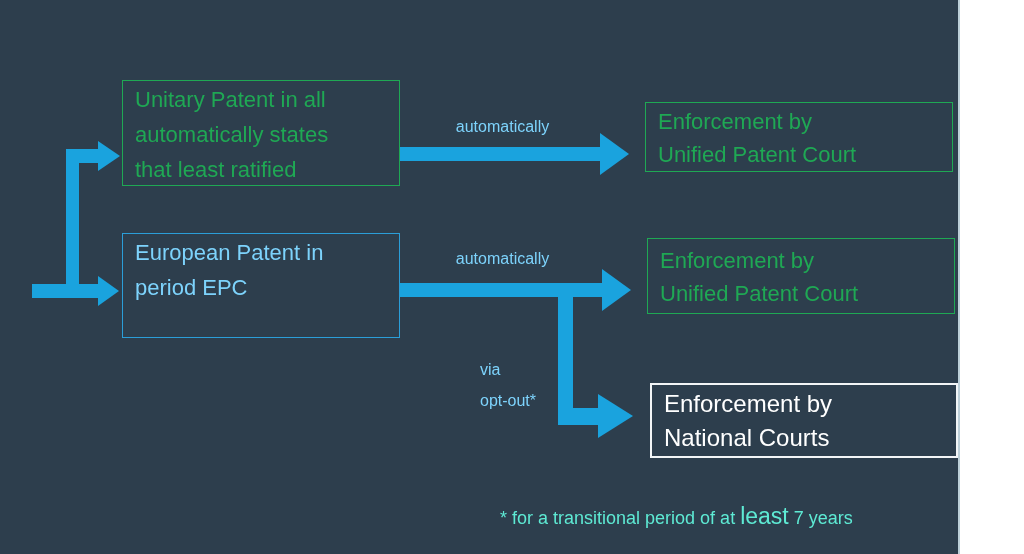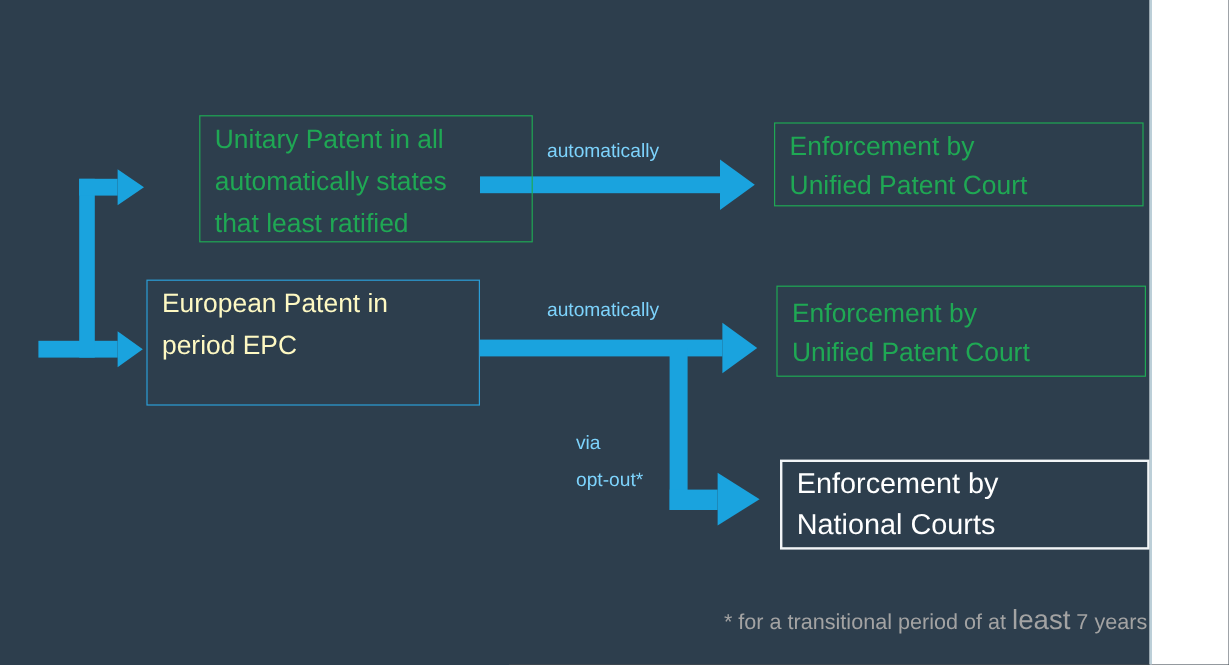--- a/index.html
+++ b/index.html
@@ -9,39 +9,39 @@
     font-family:"Liberation Sans","DejaVu Sans",sans-serif;
   }
   #arrows{position:absolute;left:0;top:0;width:1024px;height:554px;}
   .box{position:absolute;box-sizing:border-box;}
   .box .line{white-space:nowrap;}
   .src-box{
     left:122px;width:278px;height:106px;
     font-size:22px;line-height:35px;padding:1px 0 0 12px;
   }
   .box-green{border:1.5px solid #1fa854;color:#1fa854;}
-  .box-blue{border:1.5px solid #2b9ed8;color:#fef9c3;}
+  .box-blue{border:1.5px solid #2b9ed8;color:#7dd3fc;}
   .box-white{border:2px solid #f2f5f7;color:#ffffff;}
   .tgt-box{
     width:308px;font-size:22px;line-height:33px;padding:2px 16px 0 12px;
   }
-  #box-unitary{top:96px;margin-left:44px;}
+  #box-unitary{top:80px;}
   #box-european{top:233px;height:105px;}
   #box-upc-top{left:645px;top:102px;height:70px;}
   #box-upc-mid{left:647px;top:238px;height:76px;padding-top:5px;}
   #box-national{left:650px;top:383px;height:75px;font-size:24px;line-height:34px;padding-top:2px;}
   .edge-label{
     position:absolute;color:#7dd3fc;font-size:16px;
   }
   #label-auto-top{left:400px;top:118px;width:205px;text-align:center;}
   #label-auto-mid{left:400px;top:250px;width:205px;text-align:center;}
   #label-via-optout{left:480px;top:354px;line-height:31px;}
   #footnote{
     position:absolute;left:500px;top:503px;width:456px;
-    text-align:right;color:#a3a3a3;font-size:18px;
+    text-align:left;color:#5eead4;font-size:18px;
   }
   #footnote .emph{font-size:23px;}
   #right-strip{
     position:absolute;left:958px;top:0;width:66px;height:554px;
     background:#ffffff;border-left:2px solid #bccfd8;box-sizing:border-box;
   }
 </style>
 </head>
 <body>
 

